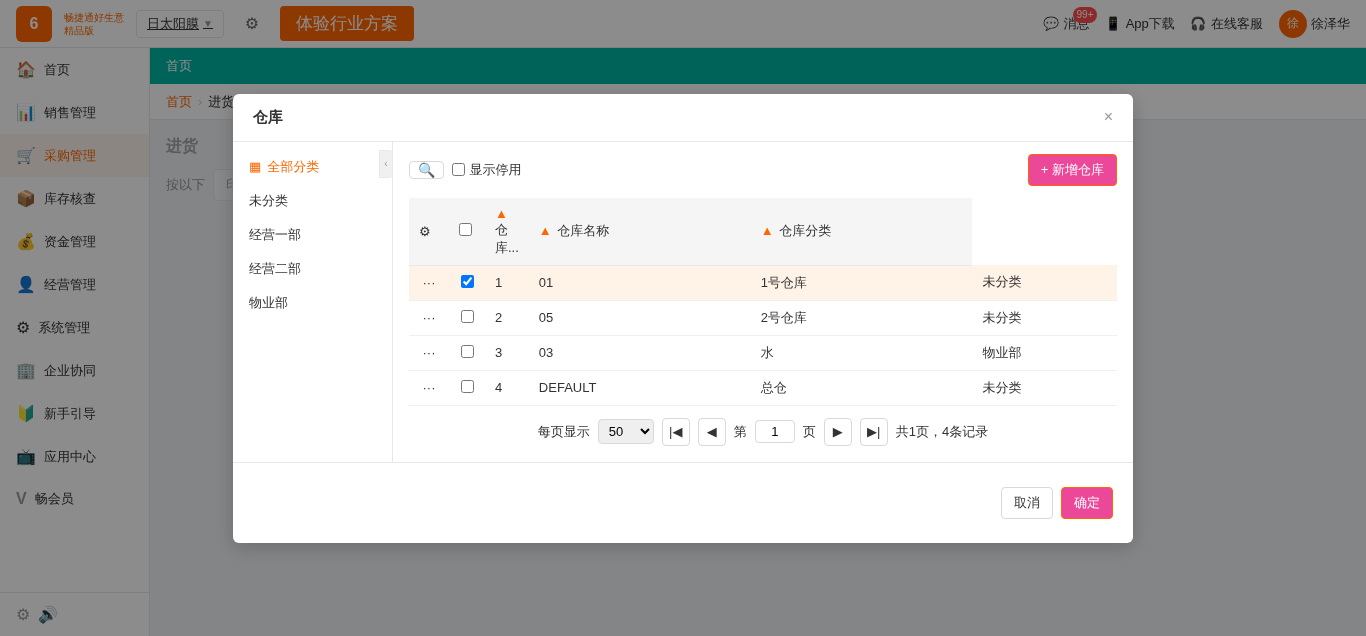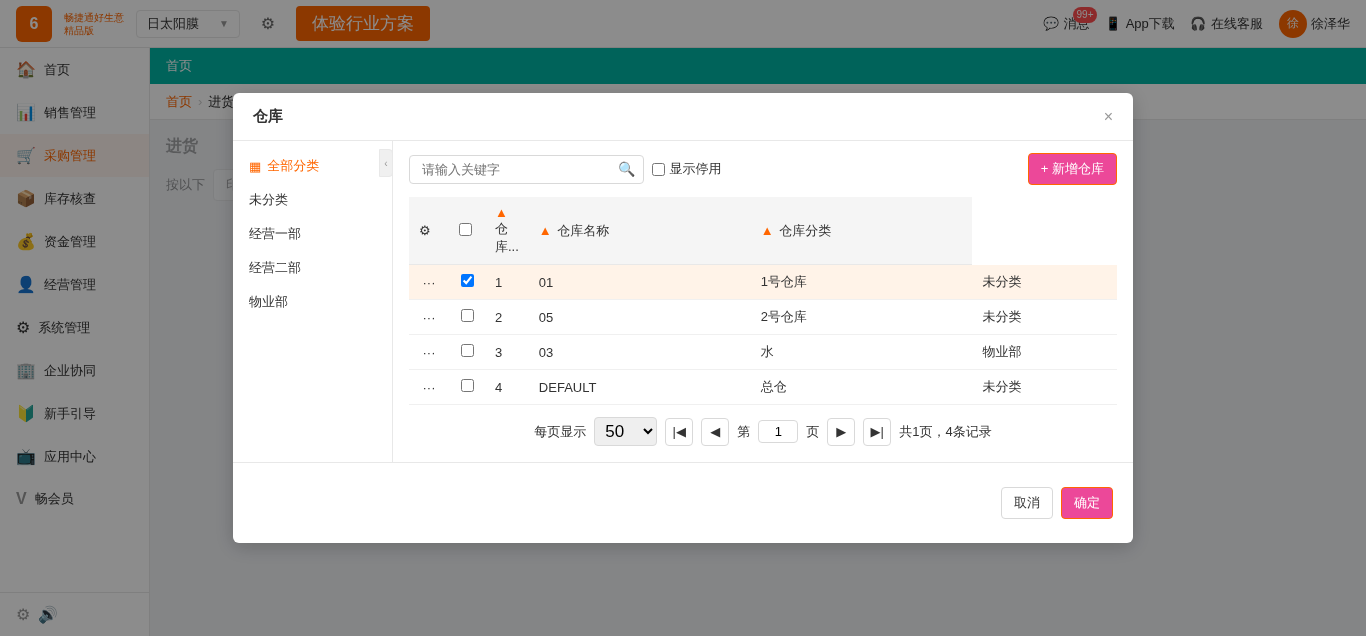--- a/index.html
+++ b/index.html
@@ -18,23 +18,23 @@
     .topbar-logo {
       width: 36px; height: 36px;
       background: #ff6600;
       border-radius: 6px;
       display: flex; align-items: center; justify-content: center;
       color: #fff; font-weight: bold; font-size: 16px;
     }
     .topbar-brand { font-size: 13px; color: #333; line-height: 1.3; }
     .topbar-brand span { display: block; font-size: 10px; color: #ff6600; }
     .topbar-store {
-      display: flex; align-items: center; gap: 20px;
+      display: flex; align-items: center; gap: 4px;
       border: 1px solid #e8e8e8; border-radius: 4px;
-      padding: 4px 10px; cursor: pointer; color: #333; font-size: 13px;
+      padding: 4px 10px; cursor: pointer; color: #333; font-size: 13px; text-decoration: underline;
     }
     .topbar-store .arrow { color: #999; font-size: 10px; }
     .topbar-gear {
       width: 32px; height: 32px; border-radius: 4px;
       display: flex; align-items: center; justify-content: center;
       cursor: pointer; color: #666; font-size: 16px;
     }
     .topbar-trial {
       background: #ff6600; color: #fff;
       border: none; border-radius: 4px;
@@ -193,21 +193,21 @@
       gap: 8px; padding: 12px 0 4px;
       font-size: 13px; color: #333;
     }
     .page-btn {
       width: 28px; height: 28px; border: 1px solid #d9d9d9;
       border-radius: 4px; display: flex; align-items: center; justify-content: center;
       cursor: pointer; background: #fff; color: #333;
     }
     .page-size-select {
       border: 1px solid #d9d9d9; border-radius: 4px;
-      padding: 3px 6px; font-size: 17px; cursor: pointer;
+      padding: 3px 6px; font-size: 13px; cursor: pointer;
     }
     .page-input {
       width: 40px; border: 1px solid #d9d9d9; border-radius: 4px;
       padding: 3px 6px; text-align: center; font-size: 13px;
     }
 
     
     .tab-bar {
       background: #00b5a5; height: 36px;
       display: flex; align-items: center; padding: 0 16px;
@@ -359,21 +359,20 @@
           <span>物业部</span>
         </div>
 
         <div style="position:absolute;right:-1px;top:8px;width:14px;height:28px;background:#f0f0f0;border:1px solid #e8e8e8;border-radius:0 4px 4px 0;display:flex;align-items:center;justify-content:center;cursor:pointer;color:#999;font-size:10px;">‹</div>
       </div>
 
       <div class="modal-main">
 
         <div class="search-bar">
           <div class="search-input-wrap">
-            <input type="text" class="search-input" placeholder="请输入关键字" style="">
             <span class="search-icon">🔍</span>
           </div>
           <label class="checkbox-label">
             <input type="checkbox" style="">
             <span>显示停用</span>
           </label>
           <button class="btn btn-primary btn-add">+ 新增仓库</button>
         </div>
 
         <div style="flex:1;overflow:auto;">

